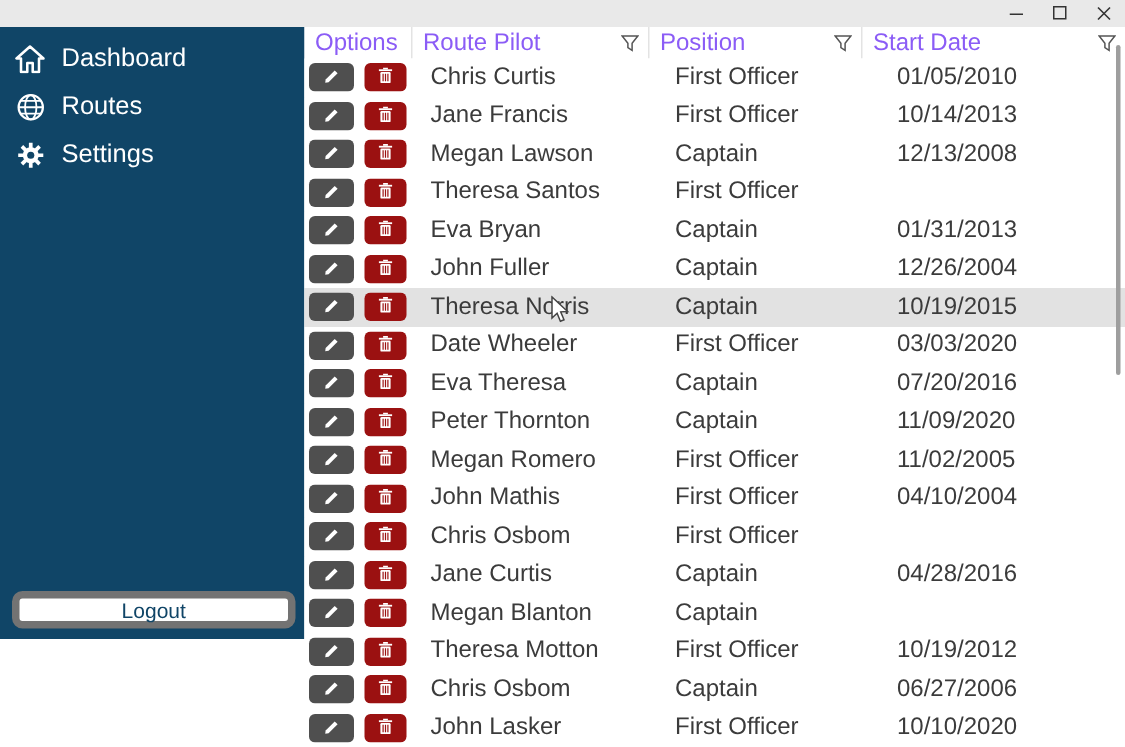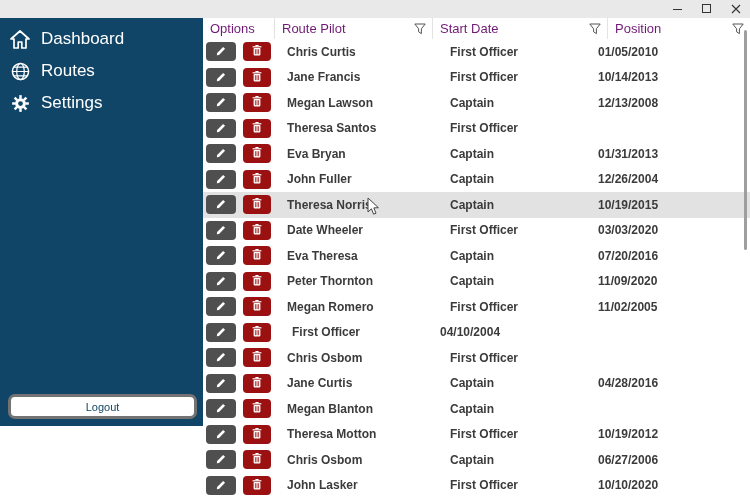--- a/index.html
+++ b/index.html
@@ -14,39 +14,39 @@
   .winbtn svg { display: block; }
 
   
   .sidebar { position: absolute; top: 18px; left: 0; width: 203px; height: 408px;
     background: #104567; }
   .nav { padding-top: 5px; }
   .nav-item { display: flex; align-items: center; gap: 11px; padding: 6px 10px;
     color: #FFFFFF; font-size: 17px; cursor: default; }
   .nav-item .icon { width: 20px; height: 20px; display: flex; align-items: center; justify-content: center; }
   .logout-btn { position: absolute; left: 8px; right: 6px; bottom: 7px; height: 25px;
-    background: #FFFFFF; border: 3px solid #737373; border-radius: 7px;
+    background: #FFFFFF; border: 5px solid #737373; border-radius: 7px;
     display: flex; align-items: center; justify-content: center;
-    color: #104567; font-size: 11px; }
+    color: #104567; font-size: 14px; }
 
   
   .main { position: absolute; top: 18px; left: 203px; width: 547px; height: 480px; background: #fff; }
-  .thead { display: flex; height: 21px; font-size: 13px; color: #701a75; }
+  .thead { display: flex; height: 21px; font-size: 16px; color: #8b5cf6; }
   .th { display: flex; align-items: center; padding-left: 7px; padding-right: 6px;
     border-right: 1px solid #E3E3E3; }
   .th:last-child { border-right: none; }
   .th .th-label { flex: 1 1 auto; white-space: nowrap; overflow: hidden; }
   .col-options { width: 72px; }
   .col-pilot   { width: 158px; align-items: center; }
   .col-position{ width: 142px; }
   .col-date    { width: 175px; flex: 1 1 auto; }
   .funnel { flex: 0 0 auto; margin-left: 4px; display: flex; align-items: center; }
 
   .tbody { position: relative; }
-  .trow { display: flex; height: 25.5px; align-items: center; font-size: 12px; color: #3b3b3b; background: #fff; font-weight: bold; }
+  .trow { display: flex; height: 25.5px; align-items: center; font-size: 16px; color: #3b3b3b; background: #fff; }
   .trow.highlight { background: #E2E2E2; }
   .cell { white-space: nowrap; overflow: hidden; }
   .cell-options { width: 72px; display: flex; align-items: center; gap: 7px; padding-left: 3px; }
   .cell-pilot { width: 158px; padding-left: 12px; }
   .cell-position { width: 142px; padding-left: 17px; }
   .cell-date { width: 175px; flex: 1 1 auto; padding-left: 23px; }
 
   .btn-edit { width: 30px; height: 19px; background: #4F4F4F; border: none; border-radius: 4px;
     display: flex; align-items: center; justify-content: center; }
   .btn-delete { width: 28px; height: 19px; background: #9B1111; border: none; border-radius: 4px;
@@ -137,36 +137,36 @@
         <span class="th-label">Options</span>
       </div>
       <div class="th col-pilot">
         <span class="th-label">Route Pilot</span>
         <span class="funnel">
           <svg width="12" height="12" viewBox="0 0 12 12">
               <path d="M0.8 1 H11.2 L7.4 5.8 V10.6 L4.6 8.8 V5.8 Z" fill="none" stroke="#555" stroke-width="1"></path>
             </svg>
         </span>
       </div>
+      <div class="th col-position">
+        <span class="th-label">Position</span>
+        <span class="funnel">
+          <svg width="12" height="12" viewBox="0 0 12 12">
+              <path d="M0.8 1 H11.2 L7.4 5.8 V10.6 L4.6 8.8 V5.8 Z" fill="none" stroke="#555" stroke-width="1"></path>
+            </svg>
+        </span>
+      </div>
       <div class="th col-date">
         <span class="th-label">Start Date</span>
         <span class="funnel">
           <svg width="12" height="12" viewBox="0 0 12 12">
               <path d="M0.8 1 H11.2 L7.4 5.8 V10.6 L4.6 8.8 V5.8 Z" fill="none" stroke="#555" stroke-width="1"></path>
             </svg>
         </span>
       </div>
-      <div class="th col-position">
-        <span class="th-label">Position</span>
-        <span class="funnel">
-          <svg width="12" height="12" viewBox="0 0 12 12">
-              <path d="M0.8 1 H11.2 L7.4 5.8 V10.6 L4.6 8.8 V5.8 Z" fill="none" stroke="#555" stroke-width="1"></path>
-            </svg>
-        </span>
-      </div>
     </div>
 
     <div class="tbody">
   <div class="trow">
     <div class="cell cell-options">
       <button class="btn-edit">
         <span>
           <svg width="11" height="11" viewBox="0 0 12 12">
             <path d="M1.2 8.7 L7.8 2.1 L9.9 4.2 L3.3 10.8 L0.9 11.1 Z" fill="#fff"></path>
           </svg>
@@ -498,20 +498,21 @@
             <rect x="3.4" y="0" width="3.2" height="1.2" fill="#fff"></rect>
             <g stroke="#9B1111" stroke-width="0.8">
               <line x1="3.4" y1="4.2" x2="3.4" y2="9.2"></line>
               <line x1="5" y1="4.2" x2="5" y2="9.2"></line>
               <line x1="6.6" y1="4.2" x2="6.6" y2="9.2"></line>
             </g>
           </svg>
         </span>
       </button>
     </div>
+    <div class="cell cell-pilot">John Mathis</div>
     <div class="cell cell-position">First Officer</div>
     <div class="cell cell-date">04/10/2004</div>
   </div>
 
   <div class="trow">
     <div class="cell cell-options">
       <button class="btn-edit">
         <span>
           <svg width="11" height="11" viewBox="0 0 12 12">
             <path d="M1.2 8.7 L7.8 2.1 L9.9 4.2 L3.3 10.8 L0.9 11.1 Z" fill="#fff"></path>

